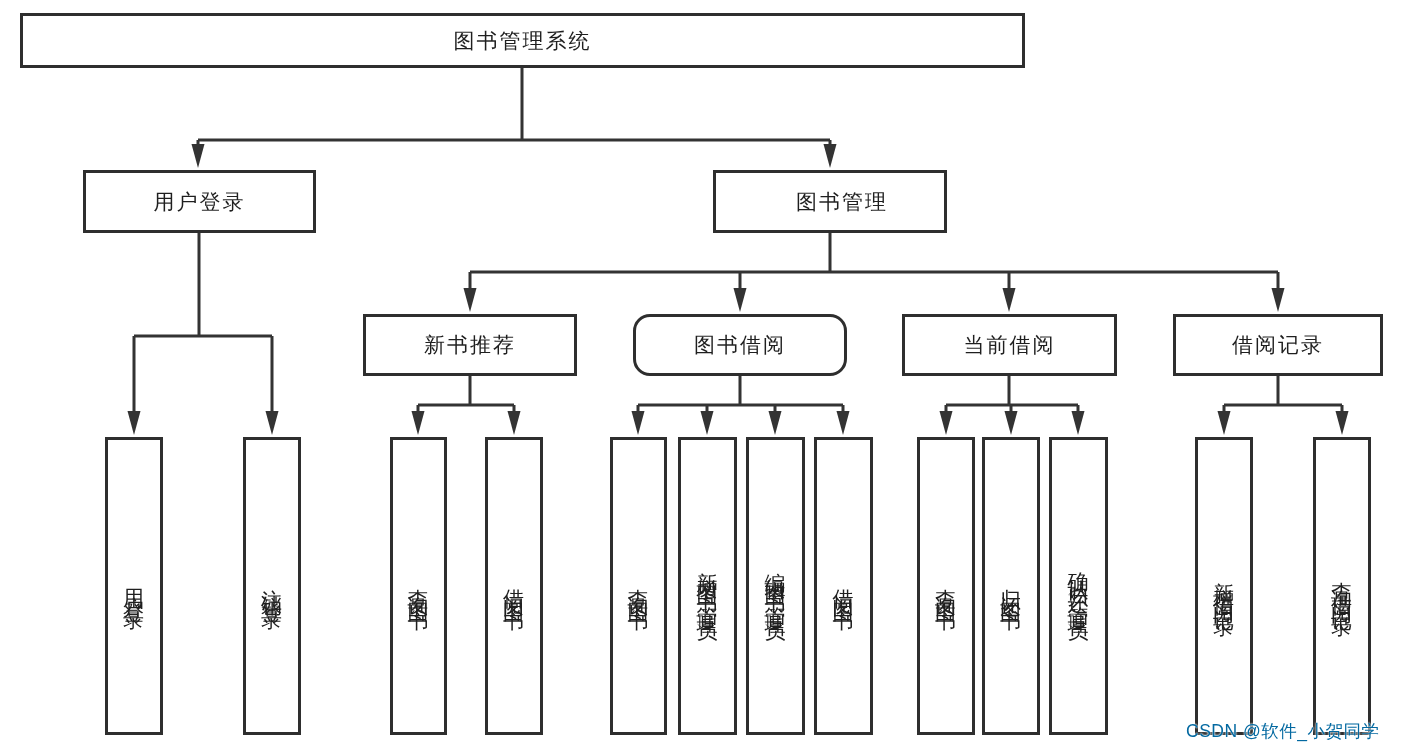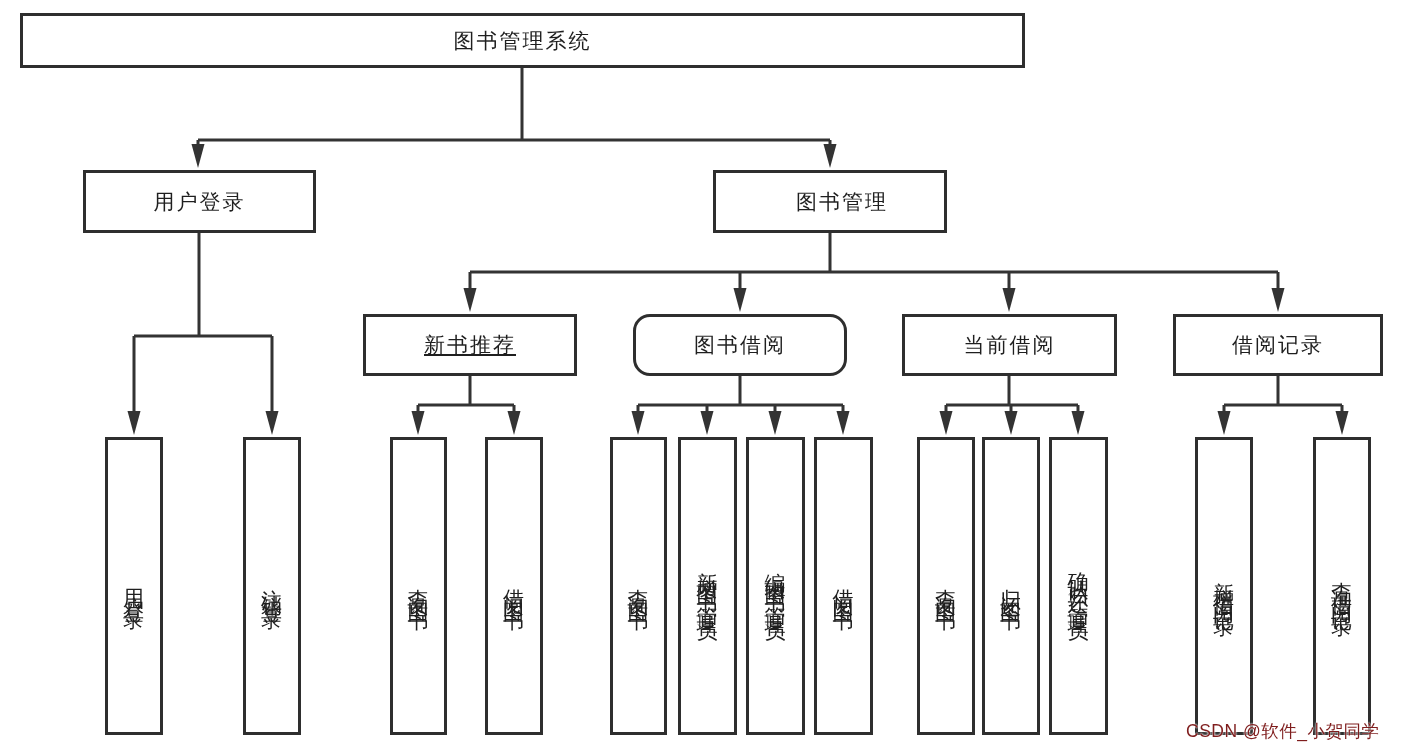--- a/index.html
+++ b/index.html
@@ -27,21 +27,21 @@
     font-size:21px;
     line-height:1.1;
     letter-spacing:7px;
     color:#1f1f1f;
     white-space:nowrap;
   }
   #watermark{
     position:absolute;
     left:1186px;top:719px;
     font-size:17.5px;
-    color:#7f1d1d;
+    color:#0369a1;
     letter-spacing:0.5px;
     white-space:nowrap;
     z-index:5;
     text-shadow:0 0 2px #ffffff, 0 0 2px #ffffff;
   }
 </style>
 </head>
 <body>
 
 <div id="stage">
@@ -94,21 +94,21 @@
     <span>图书管理系统</span>
   </div>
 
   <div class="node hbox" style="left:83px;top:170px;width:233px;height:63px;">
     <span>用户登录</span>
   </div>
   <div class="node hbox" style="left:713px;top:170px;width:234px;height:63px;padding-left:24px;">
     <span>图书管理</span>
   </div>
 
-  <div class="node hbox" style="left:363px;top:314px;width:214px;height:62px;text-decoration:underline;">
+  <div class="node hbox" style="left:363px;top:314px;width:214px;height:62px;">
     <span>新书推荐</span>
   </div>
   <div class="node hbox" style="left:633px;top:314px;width:214px;height:62px;border-radius:17px;">
     <span>图书借阅</span>
   </div>
   <div class="node hbox" style="left:902px;top:314px;width:215px;height:62px;">
     <span>当前借阅</span>
   </div>
   <div class="node hbox" style="left:1173px;top:314px;width:210px;height:62px;">
     <span>借阅记录</span>

